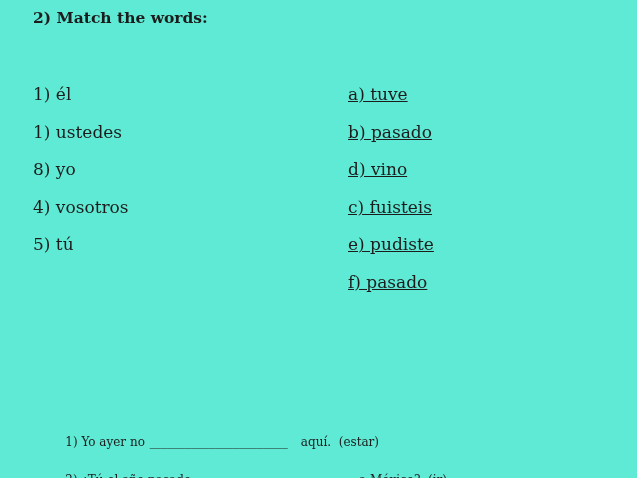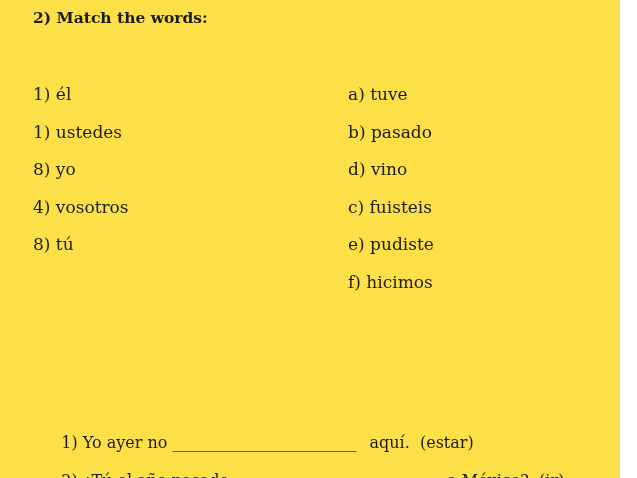--- a/index.html
+++ b/index.html
@@ -9,53 +9,52 @@
   body {
     width: 637px;
     height: 478px;
     background: #ffffff;
     overflow: hidden;
     font-family: "DejaVu Serif", "Liberation Serif", serif;
     color: #1c1c1c;
   }
   .page {
     position: relative;
-    width: 576px;
+    width: 637px;
     height: 478px;
-    background: #fde047;
-    padding-left: 44px;
+    background: #5eead4;
   }
   .heading {
     position: absolute;
     left: 33px;
     font-weight: bold;
     font-size: 15.5px;
     line-height: 19px;
     white-space: pre;
   }
   #match-heading { top: 8px; }
   #fill-heading  { top: 339px; }
   .match-col {
     position: absolute;
     top: 85px;
     display: flex;
     flex-direction: column;
   }
   .match-col.left  { left: 33px; }
-  .match-col.right { left: 348px; }
+  .match-col.right { left: 348px; text-decoration: underline; }
   .match-item {
     height: 37.6px;
     font-size: 17px;
     line-height: 19px;
     white-space: pre;
   }
   .sentence {
     position: absolute;
-    left: 41px;
-    font-size: 16px;
+    left: 50px;
+    font-size: 12px;
     line-height: 21px;
     white-space: pre;
   }
   #sentence-0 { top: 411px; }
   #sentence-1 { top: 449px; }
   .blank {
     margin-left: 5px;
     letter-spacing: 0;
   }
   .suffix {
@@ -68,30 +67,30 @@
 
 <div class="page">
 
   <div class="heading" id="match-heading">2) Match the words:</div>
 
   <div class="match-col left">
     <div class="match-item">1) él</div>
     <div class="match-item">1) ustedes</div>
     <div class="match-item">8) yo</div>
     <div class="match-item">4) vosotros</div>
-    <div class="match-item">8) tú</div>
+    <div class="match-item">5) tú</div>
   </div>
 
   <div class="match-col right">
     <div class="match-item">a) tuve</div>
     <div class="match-item">b) pasado</div>
     <div class="match-item">d) vino</div>
     <div class="match-item">c) fuisteis</div>
     <div class="match-item">e) pudiste</div>
-    <div class="match-item">f) hicimos</div>
+    <div class="match-item">f) pasado</div>
   </div>
 
 
   <div class="sentence" id="sentence-0">
     <span>1) Yo ayer no</span><span class="blank">_______________________</span><span class="suffix">aquí.  (estar)</span>
   </div>
 
   <div class="sentence" id="sentence-1">
     <span>2) ¿Tú el año pasado</span><span class="blank">_________________________</span><span class="suffix">a México?  (ir)</span>
   </div>

